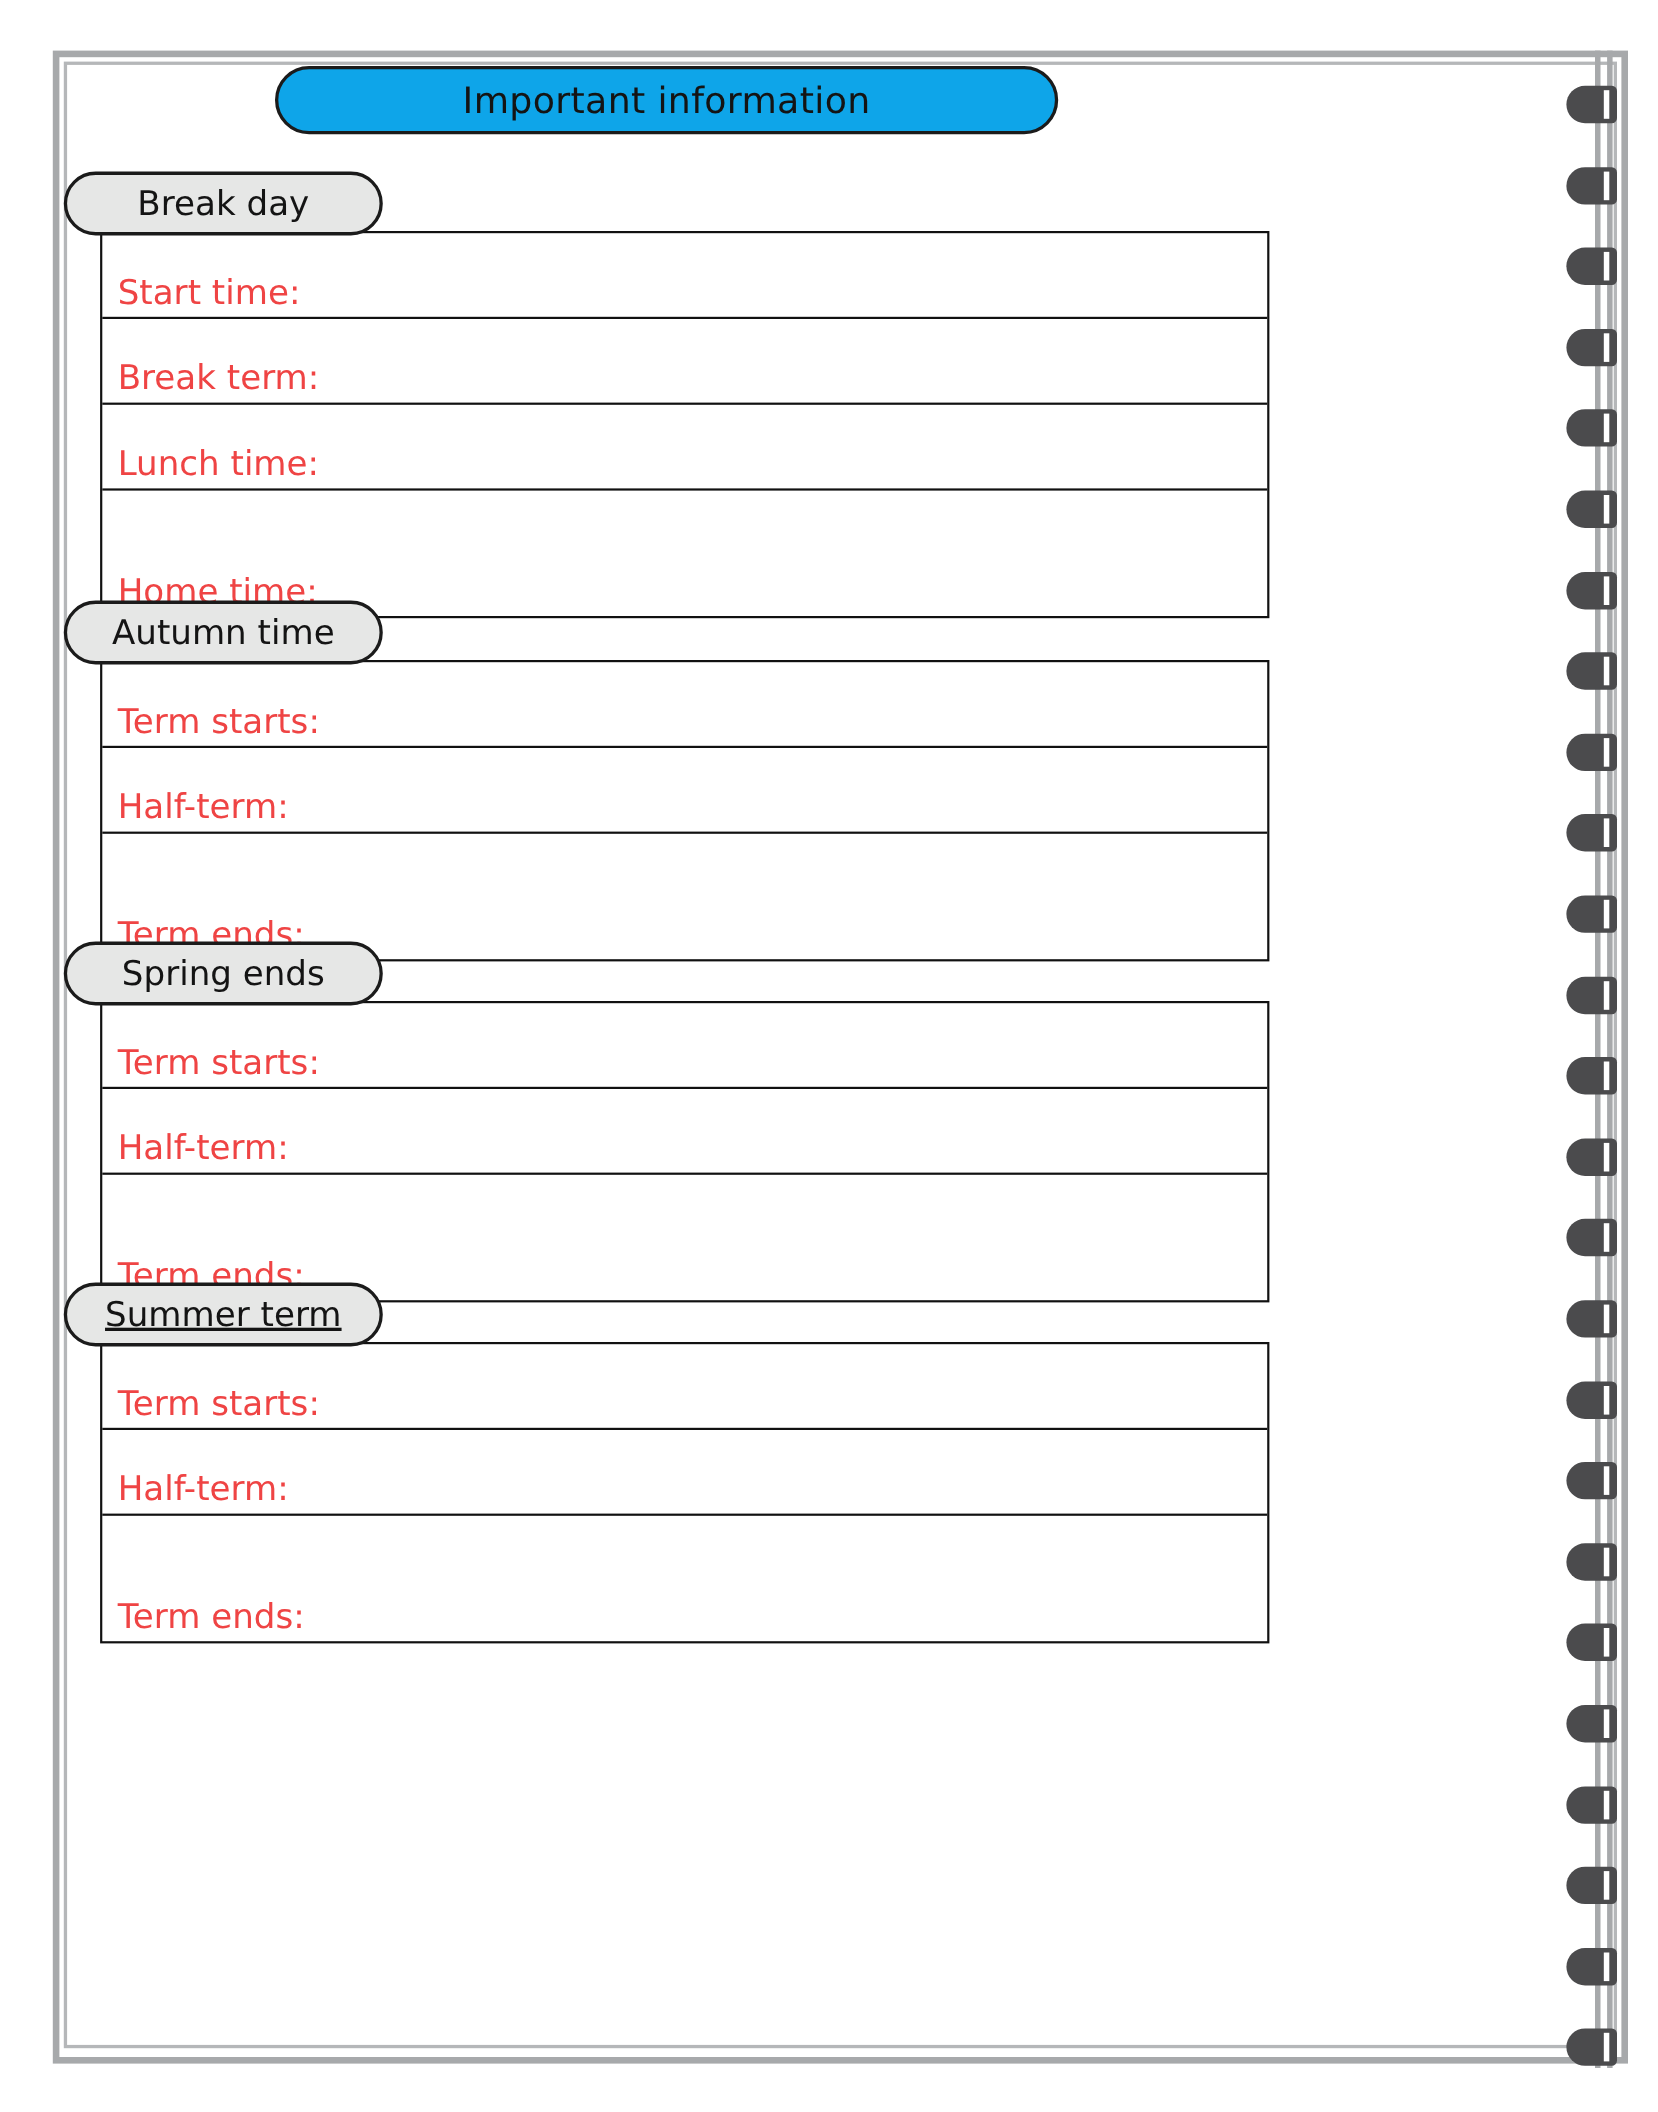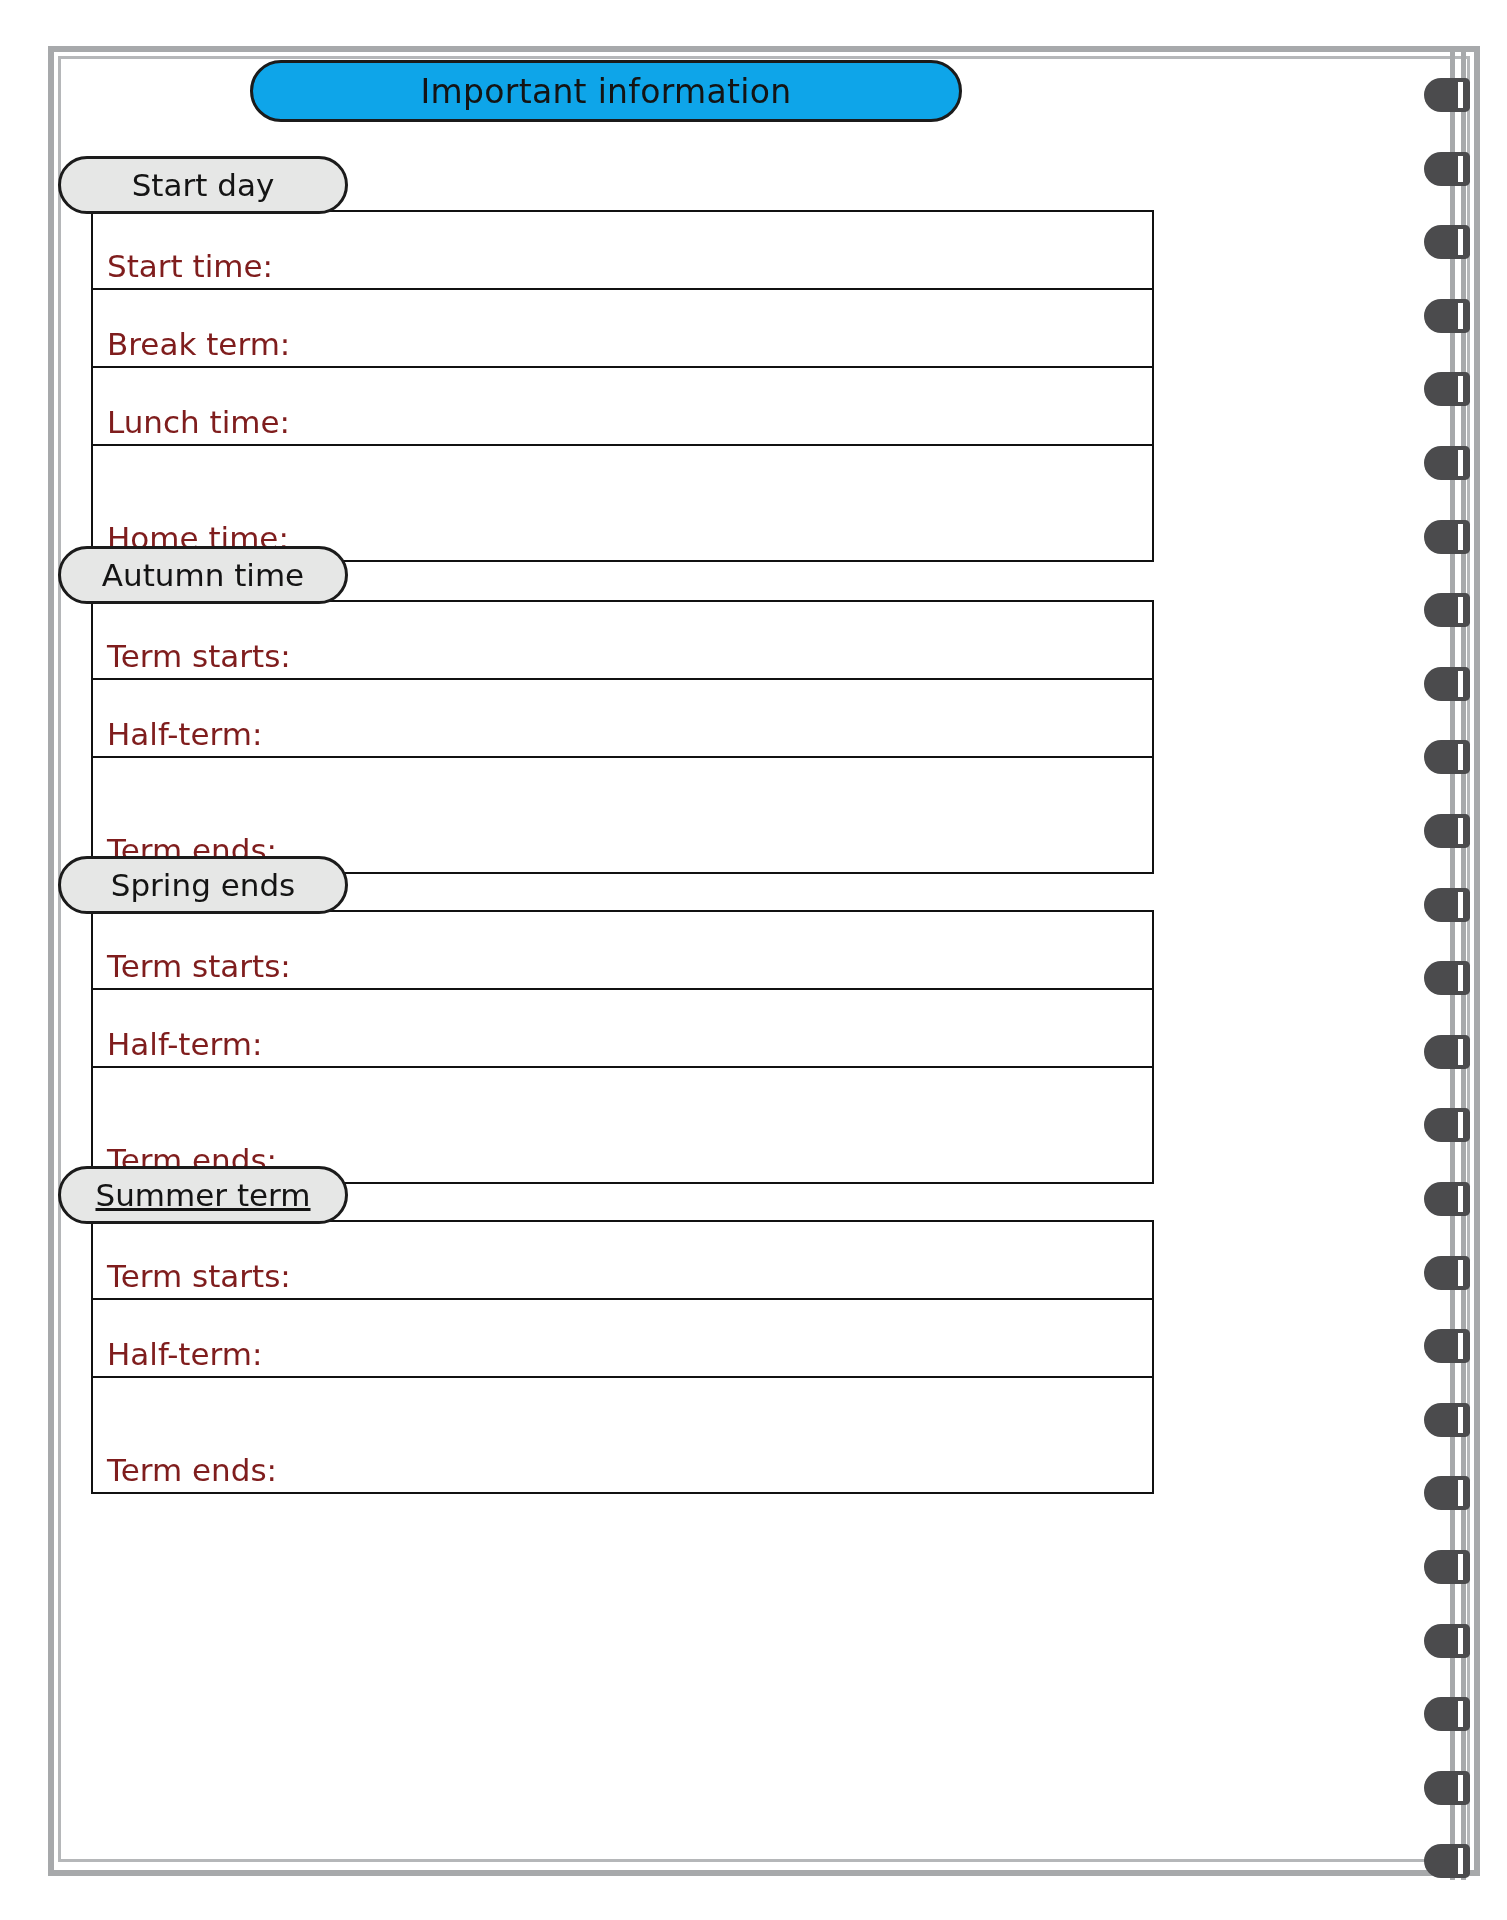--- a/index.html
+++ b/index.html
@@ -155,39 +155,39 @@
     height: 78px;
     border-bottom: 2.5px solid #111111;
     box-sizing: border-box;
     display: flex;
     align-items: flex-end;
     padding: 0 0 6px 14px;
   }
   .row:last-child { border-bottom: none; margin-top: 36px; }
   .row-label {
     font-size: 31px;
-    color: #7f1d1d;
+    color: #ef4444;
     line-height: 1;
   }
 </style>
 </head>
 <body>
 
 <div class="page-wrap">
 
   <div class="page-border-outer"></div>
   <div class="page-border-inner"></div>
 
   <div class="content">
 
     <div class="title-pill">Important information</div>
 
     <div id="sections-host">
         <div class="section" style="top: 100px;">
-          <div class="section-pill pill-w-school">Start day</div>
+          <div class="section-pill pill-w-school">Break day</div>
           <div class="section-table">
             <div class="row">
               <span class="row-label">Start time:</span>
               <span class="row-value"></span>
             </div>
             <div class="row">
               <span class="row-label">Break term:</span>
               <span class="row-value"></span>
             </div>
             <div class="row">

